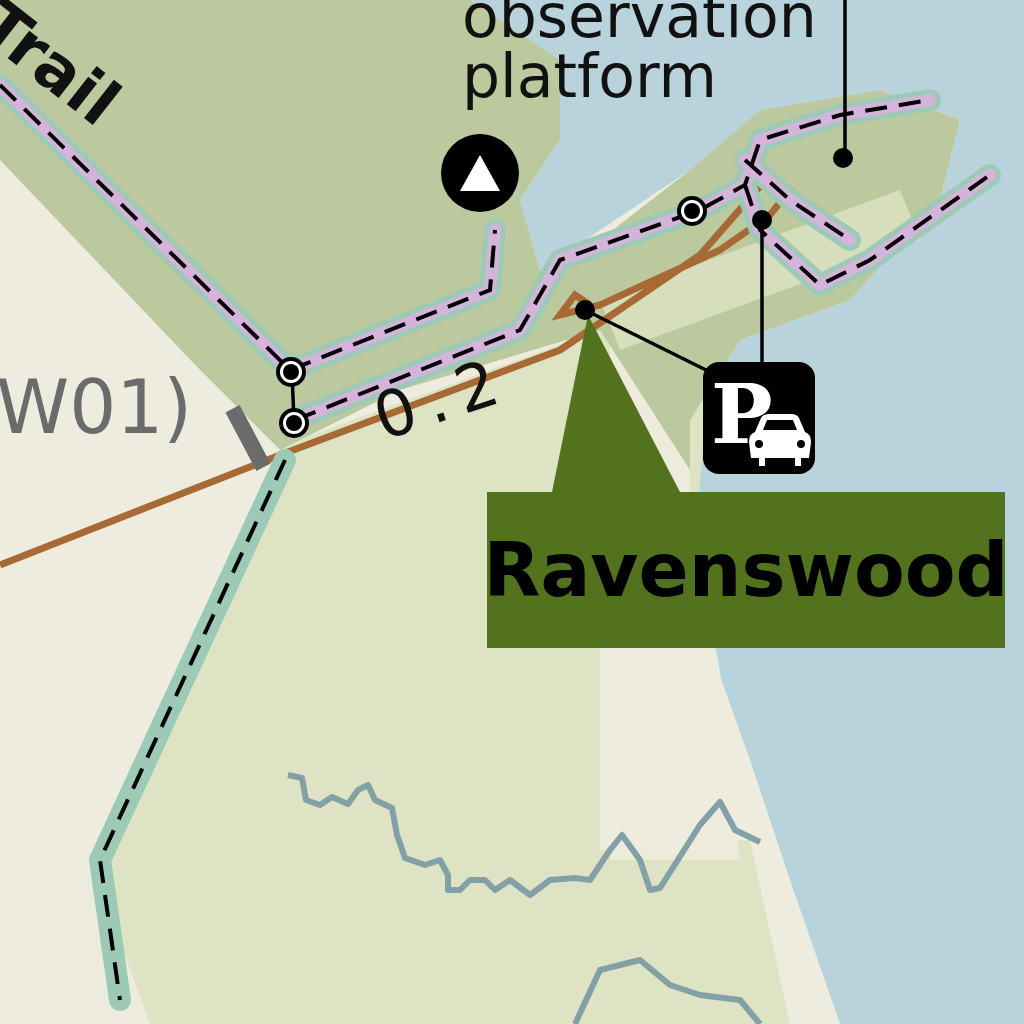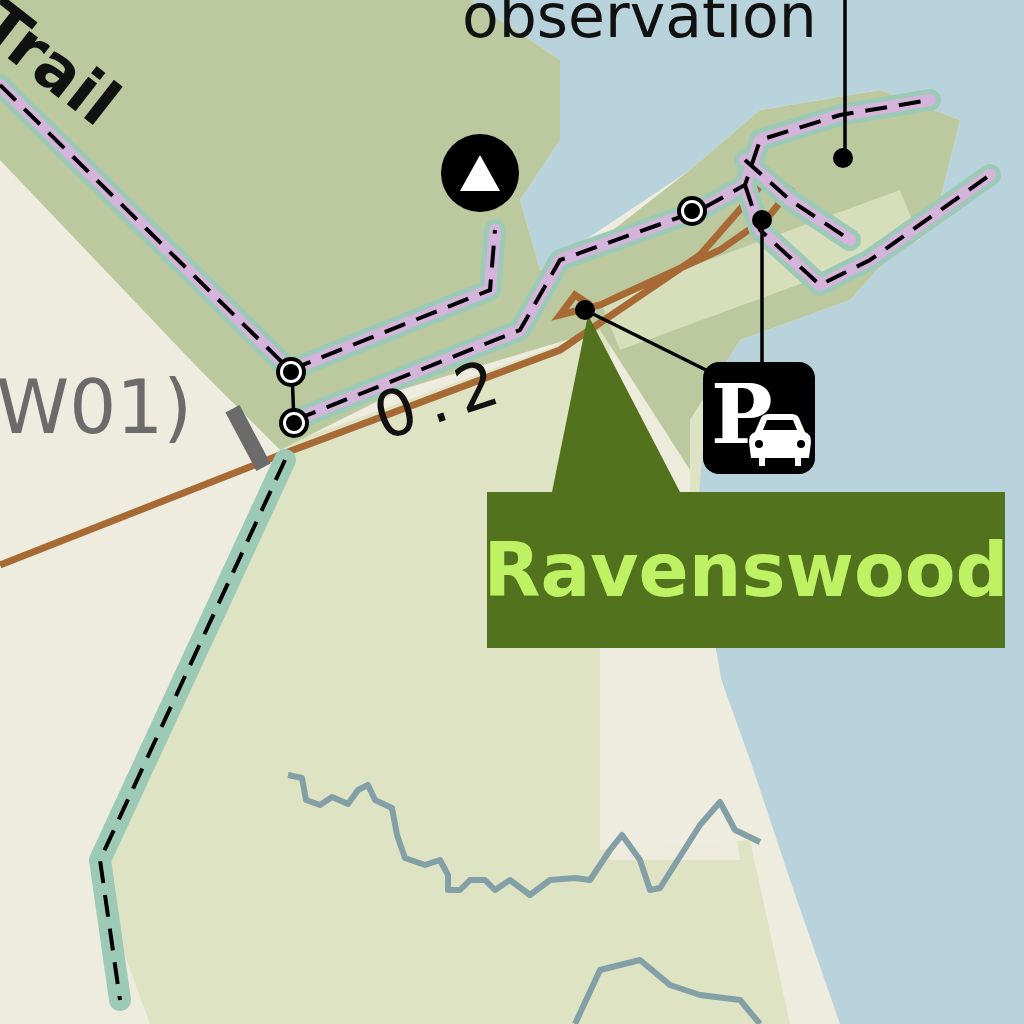--- a/index.html
+++ b/index.html
@@ -5,21 +5,21 @@
   html, body { margin: 0; padding: 0; }
   body { width: 1024px; height: 1024px; overflow: hidden; background: #eeecdf; font-family: "DejaVu Sans", sans-serif; }
   #map { position: relative; width: 1024px; height: 1024px; }
   svg { position: absolute; left: 0; top: 0; }
   .lbl { position: absolute; white-space: nowrap; line-height: 1; }
   .obs { left: 462px; top: -14px; font-size: 60px; color: #111; font-family: "DejaVu Sans", sans-serif; line-height: 1.0; letter-spacing: 0px; }
   .trail { left: 8px; top: -10px; font-size: 64px; font-weight: bold; color: #111; transform-origin: 0 0; transform: rotate(38deg); }
   .route { left: -4px; top: 370px; font-size: 74px; color: #6b6b6b; }
   .dist { left: 386px; top: 386px; font-size: 64px; color: #111; transform: rotate(-18deg); transform-origin: 0 100%; letter-spacing: 12px; }
   .rav-box { position: absolute; left: 487px; top: 492px; width: 518px; height: 156px; background: #52721e; display: flex; align-items: center; justify-content: center; }
-  .rav-box span { color: #bef264; font-size: 74px; font-weight: bold; }
+  .rav-box span { color: #000000; font-size: 74px; font-weight: bold; }
   .park { position: absolute; left: 703px; top: 362px; width: 112px; height: 112px; background: #000; border-radius: 16px; }
   .park .p { position: absolute; left: 8px; top: 4px; color: #fff; font-family: "DejaVu Serif", serif; font-weight: bold; font-size: 82px; }
   .tri { position: absolute; left: 441px; top: 134px; width: 78px; height: 78px; background: #000; border-radius: 50%; }
 </style>
 </head>
 <body>
 
 <div id="map">
   <svg width="1024" height="1024" viewBox="0 0 1024 1024">
 
@@ -104,20 +104,21 @@
   </svg>
 
   <div class="tri">
     <svg width="78" height="78" viewBox="0 0 78 78">
         <path d="M39 21 L59 57 L19 57 Z" fill="#fff"></path>
       </svg>
   </div>
 
   <div class="lbl obs">
     <div>observation</div>
+    <div>platform</div>
   </div>
 
   <div class="lbl trail">Trail</div>
   <div class="lbl route">W01)</div>
   <div class="lbl dist">0.2</div>
 
   <div class="park">
     <span class="p">P</span>
     <svg width="112" height="112" viewBox="0 0 112 112" style="position:absolute;left:0;top:0">
       <path d="M52 70 L58 56 Q60 52 66 52 L88 52 Q94 52 96 56 L102 70 Q108 72 108 80 L106 96 L98 96 L98 104 L92 104 L92 96 L62 96 L62 104 L56 104 L56 96 L48 96 L46 80 Q46 72 52 70 Z" fill="#fff"></path>

